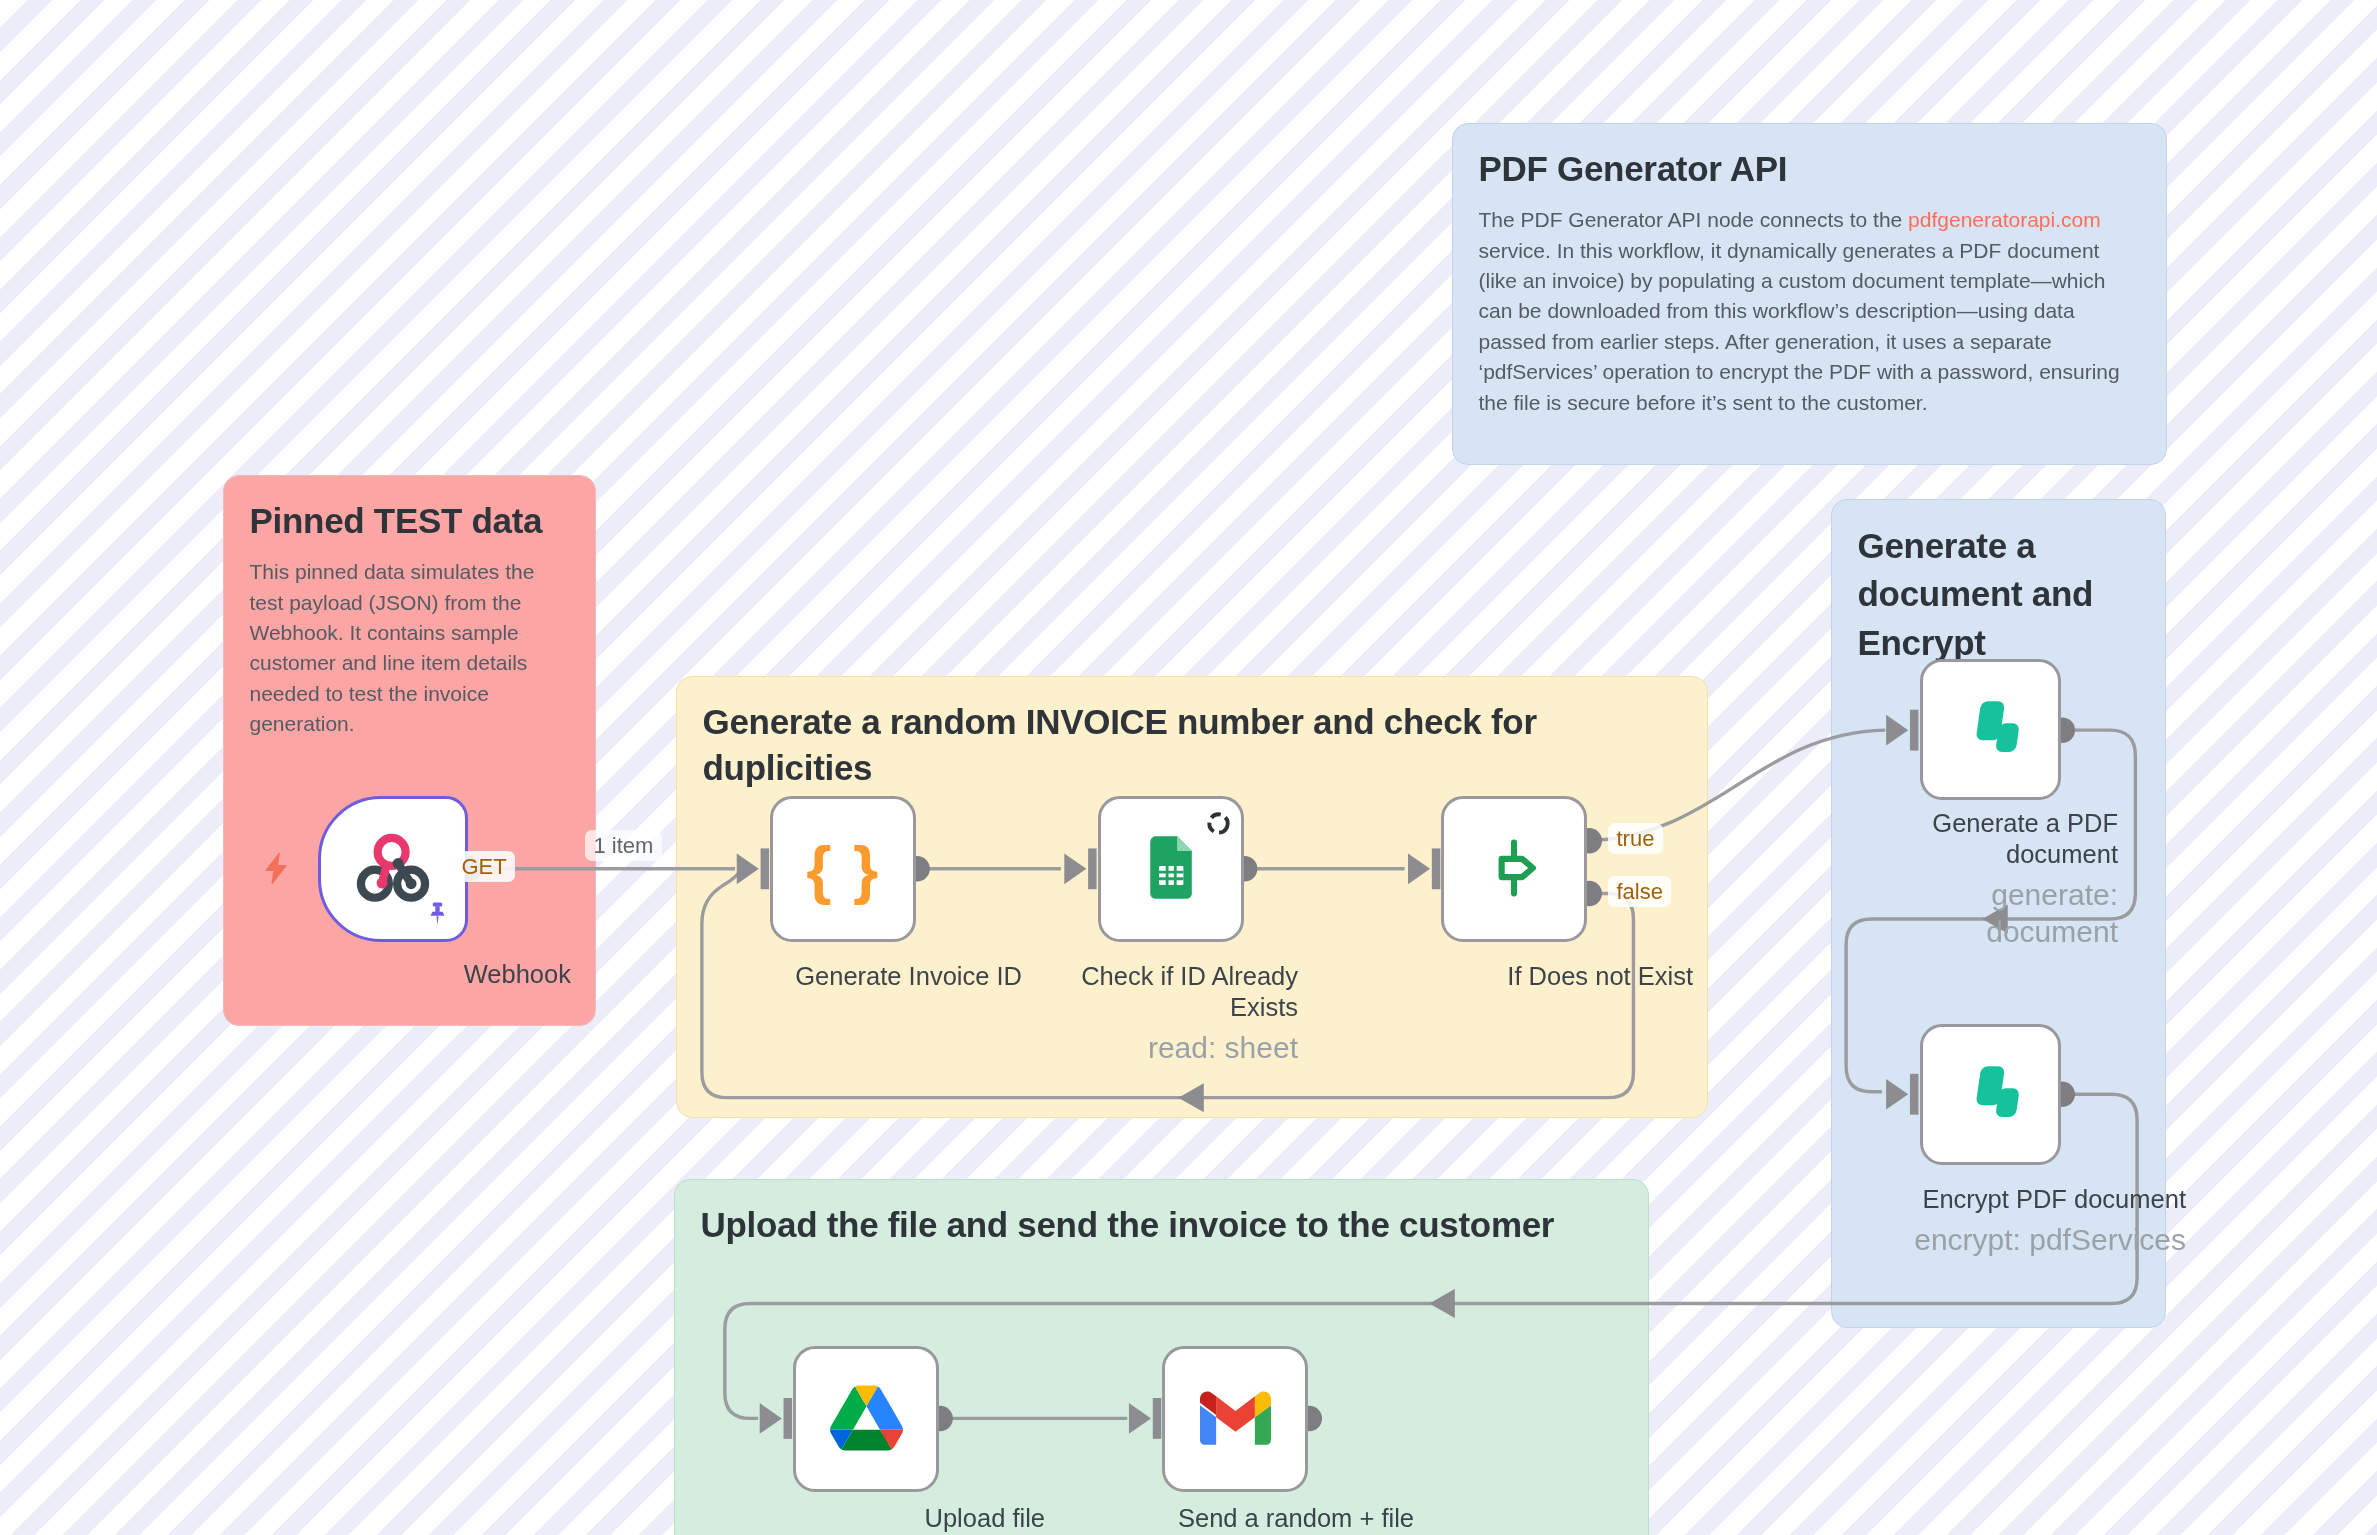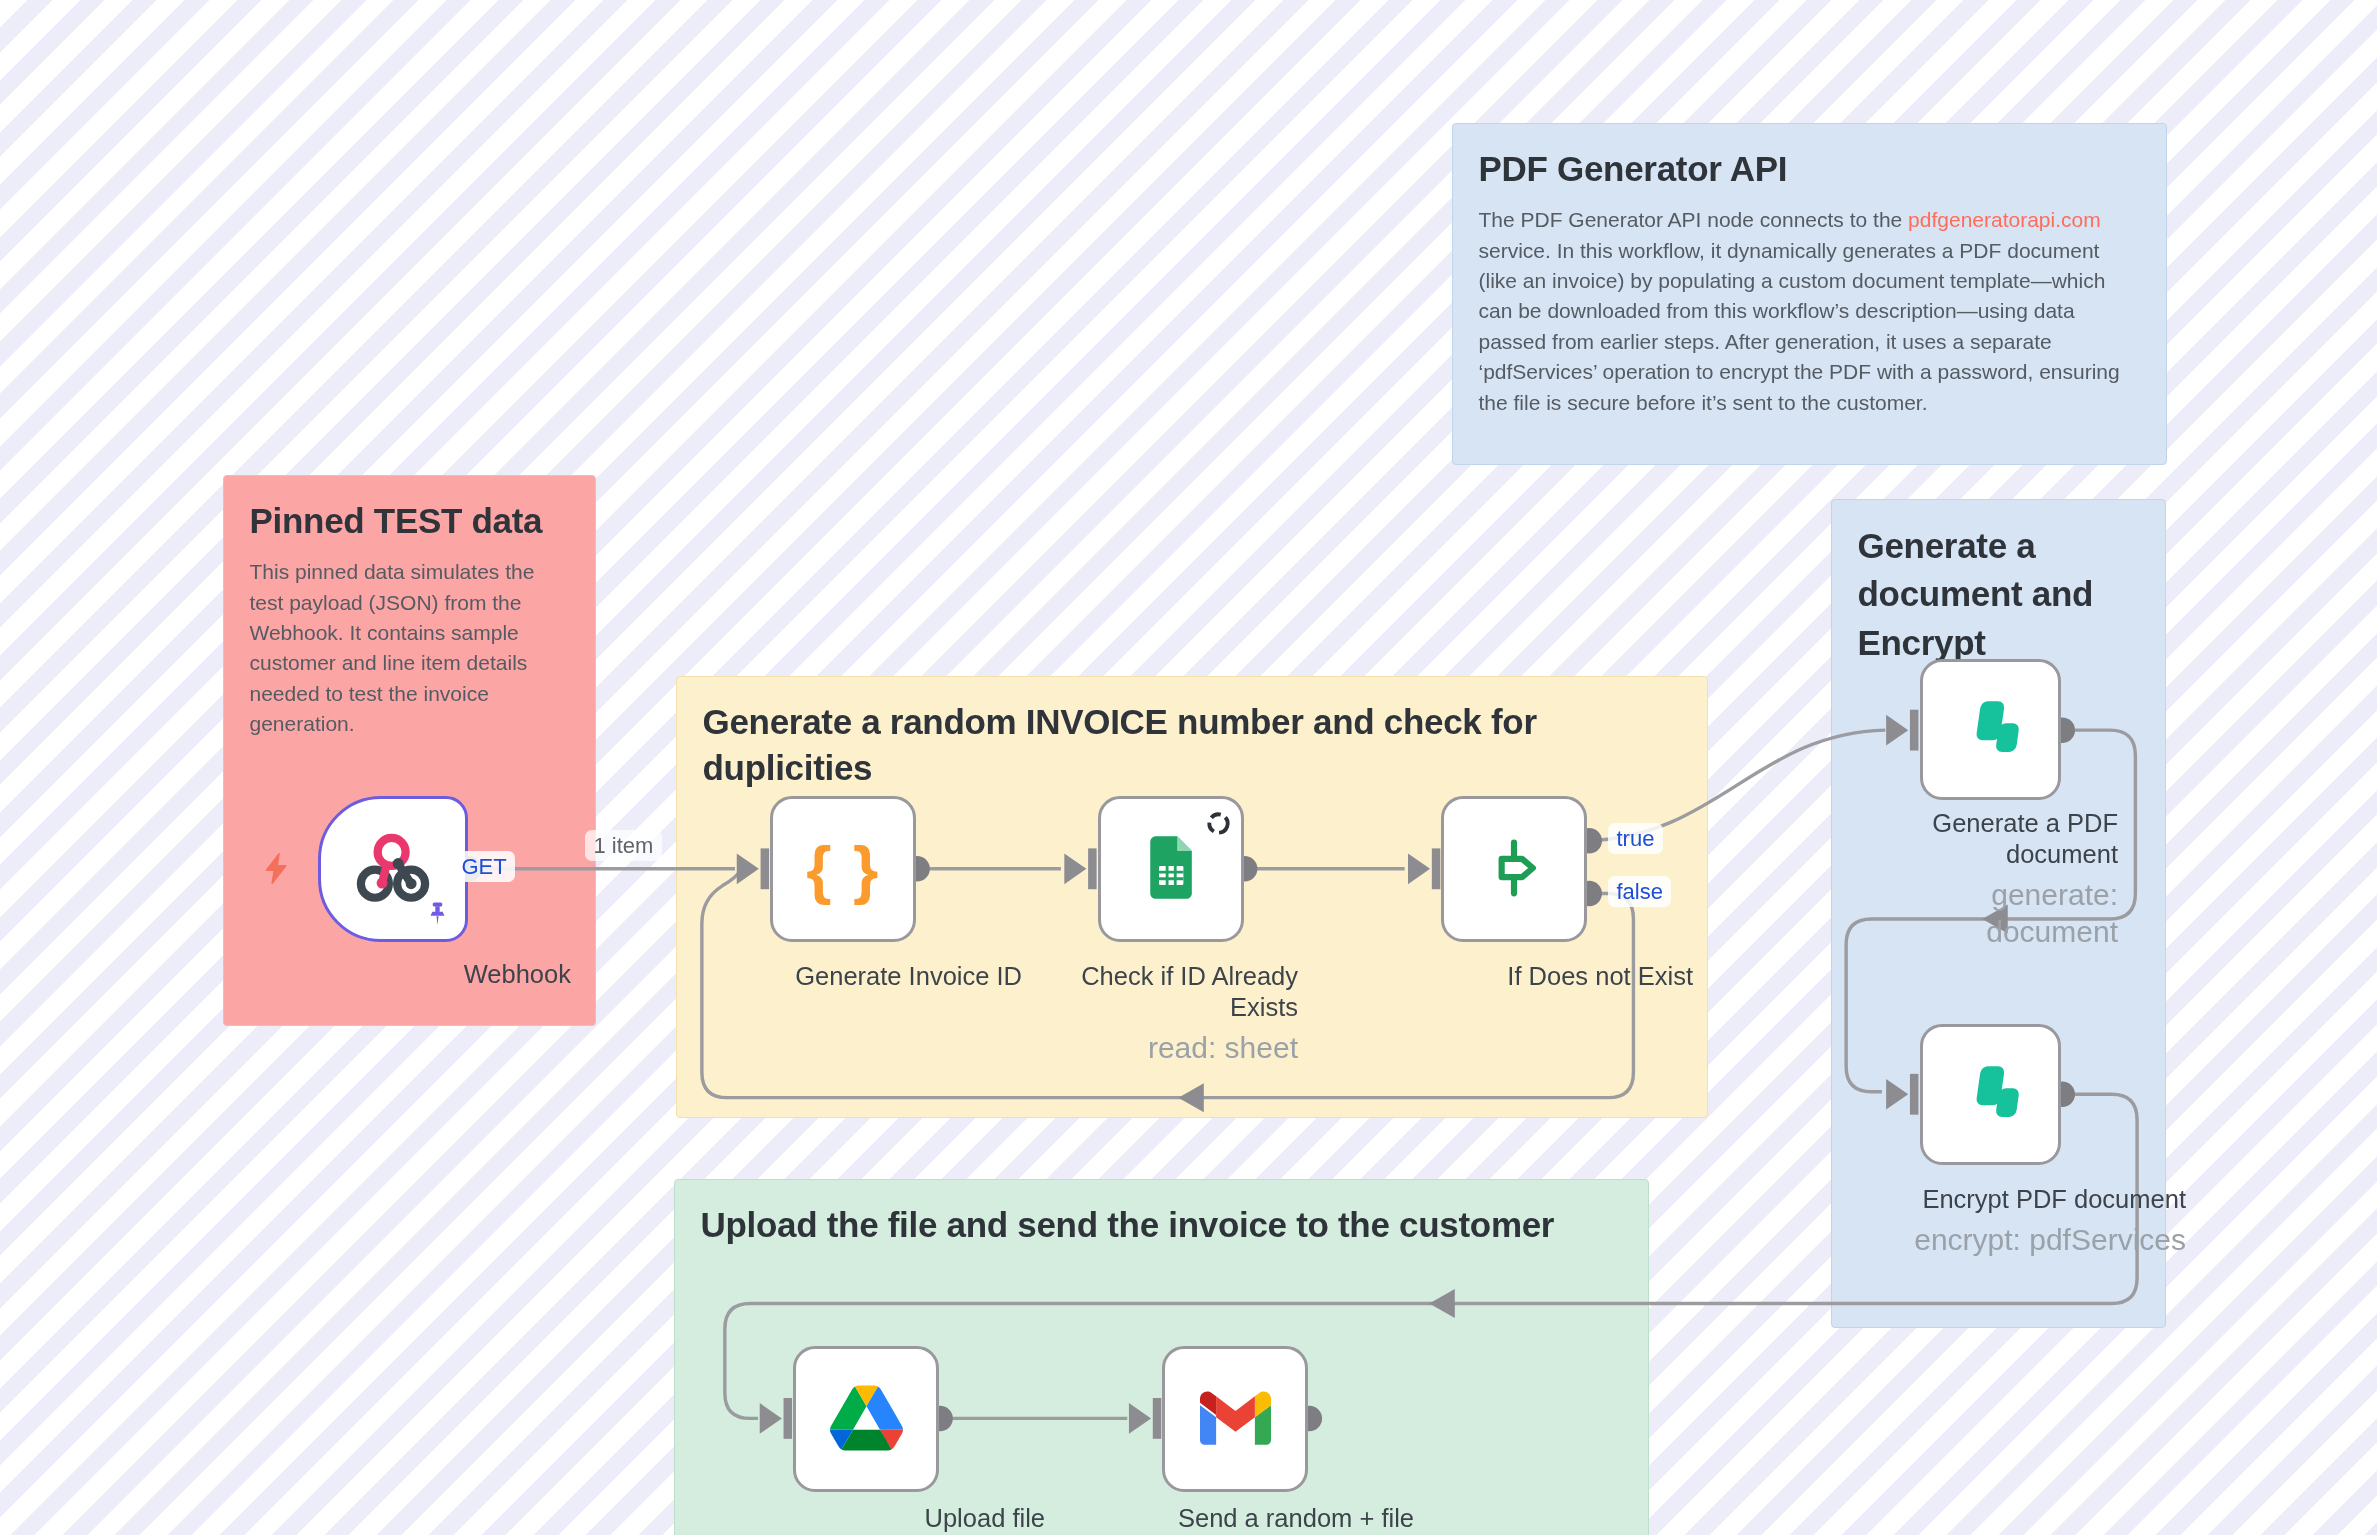--- a/index.html
+++ b/index.html
@@ -4,21 +4,21 @@
 <style>
   html,body{margin:0;padding:0;}
   body{
     width:2377px;height:1536px;overflow:hidden;
     font-family:"Liberation Sans","DejaVu Sans",sans-serif;
     background:repeating-linear-gradient(135deg,#ffffff 0px,#ffffff 19.6px,#ecedf8 19.6px,#ecedf8 37px);
   }
   .canvas{position:relative;width:2377px;height:1536px;}
 
   
-  .sticky{position:absolute;box-sizing:border-box;border-radius:4px;padding:22px 25.5px;z-index:1;border:0.9px solid;}
+  .sticky{position:absolute;box-sizing:border-box;border-radius:16px;padding:22px 25.5px;z-index:1;border:0.9px solid;}
   .sticky h2{margin:0 0 13.6px 0;font-size:35px;font-weight:700;color:#2f343b;line-height:1.3;letter-spacing:-0.3px;}
   .sticky p{margin:0;font-size:21px;line-height:1.45;color:#555b63;}
   .sticky-pink  {background:#fca5a5;border-color:#efbabe;}
   .sticky-yellow{background:#fdf1cd;border-color:#f1e1ab;}
   .sticky-blue  {background:#d6e4f4;border-color:#c1d5ea;}
   .sticky-green {background:#d4edde;border-color:#bcdfca;}
   .sticky a.link{color:#ff6d5a;text-decoration:none;cursor:pointer;}
 
   
   .node{position:absolute;box-sizing:border-box;background:#ffffff;border:3.4px solid #98989d;
@@ -29,21 +29,21 @@
   .corner-pin{position:absolute;bottom:5.1px;right:12px;}
 
   
   .nlabel{position:absolute;text-align:right;z-index:3;font-size:25.5px;font-weight:500;color:#3d434b;line-height:1.22;width:357px;}
   .nlabel .sub{display:block;font-size:30px;font-weight:400;color:#9aa1a8;margin-top:6.8px;}
 
   
   svg.wires{position:absolute;left:0;top:0;z-index:2;}
 
   
-  .clabel{position:absolute;z-index:4;font-size:22px;font-weight:500;color:#1d4ed8;
+  .clabel{position:absolute;z-index:4;font-size:22px;font-weight:500;color:#a16207;
           background:rgba(255,255,255,0.85);padding:1.7px 8.5px;border-radius:6.8px;line-height:1.25;}
   .clabel.plain{background:rgba(255,255,255,0.7);color:#606569;}
 
   .bolt{position:absolute;z-index:3;}
 </style>
 </head>
 <body>
 
 <div class="canvas">
 

